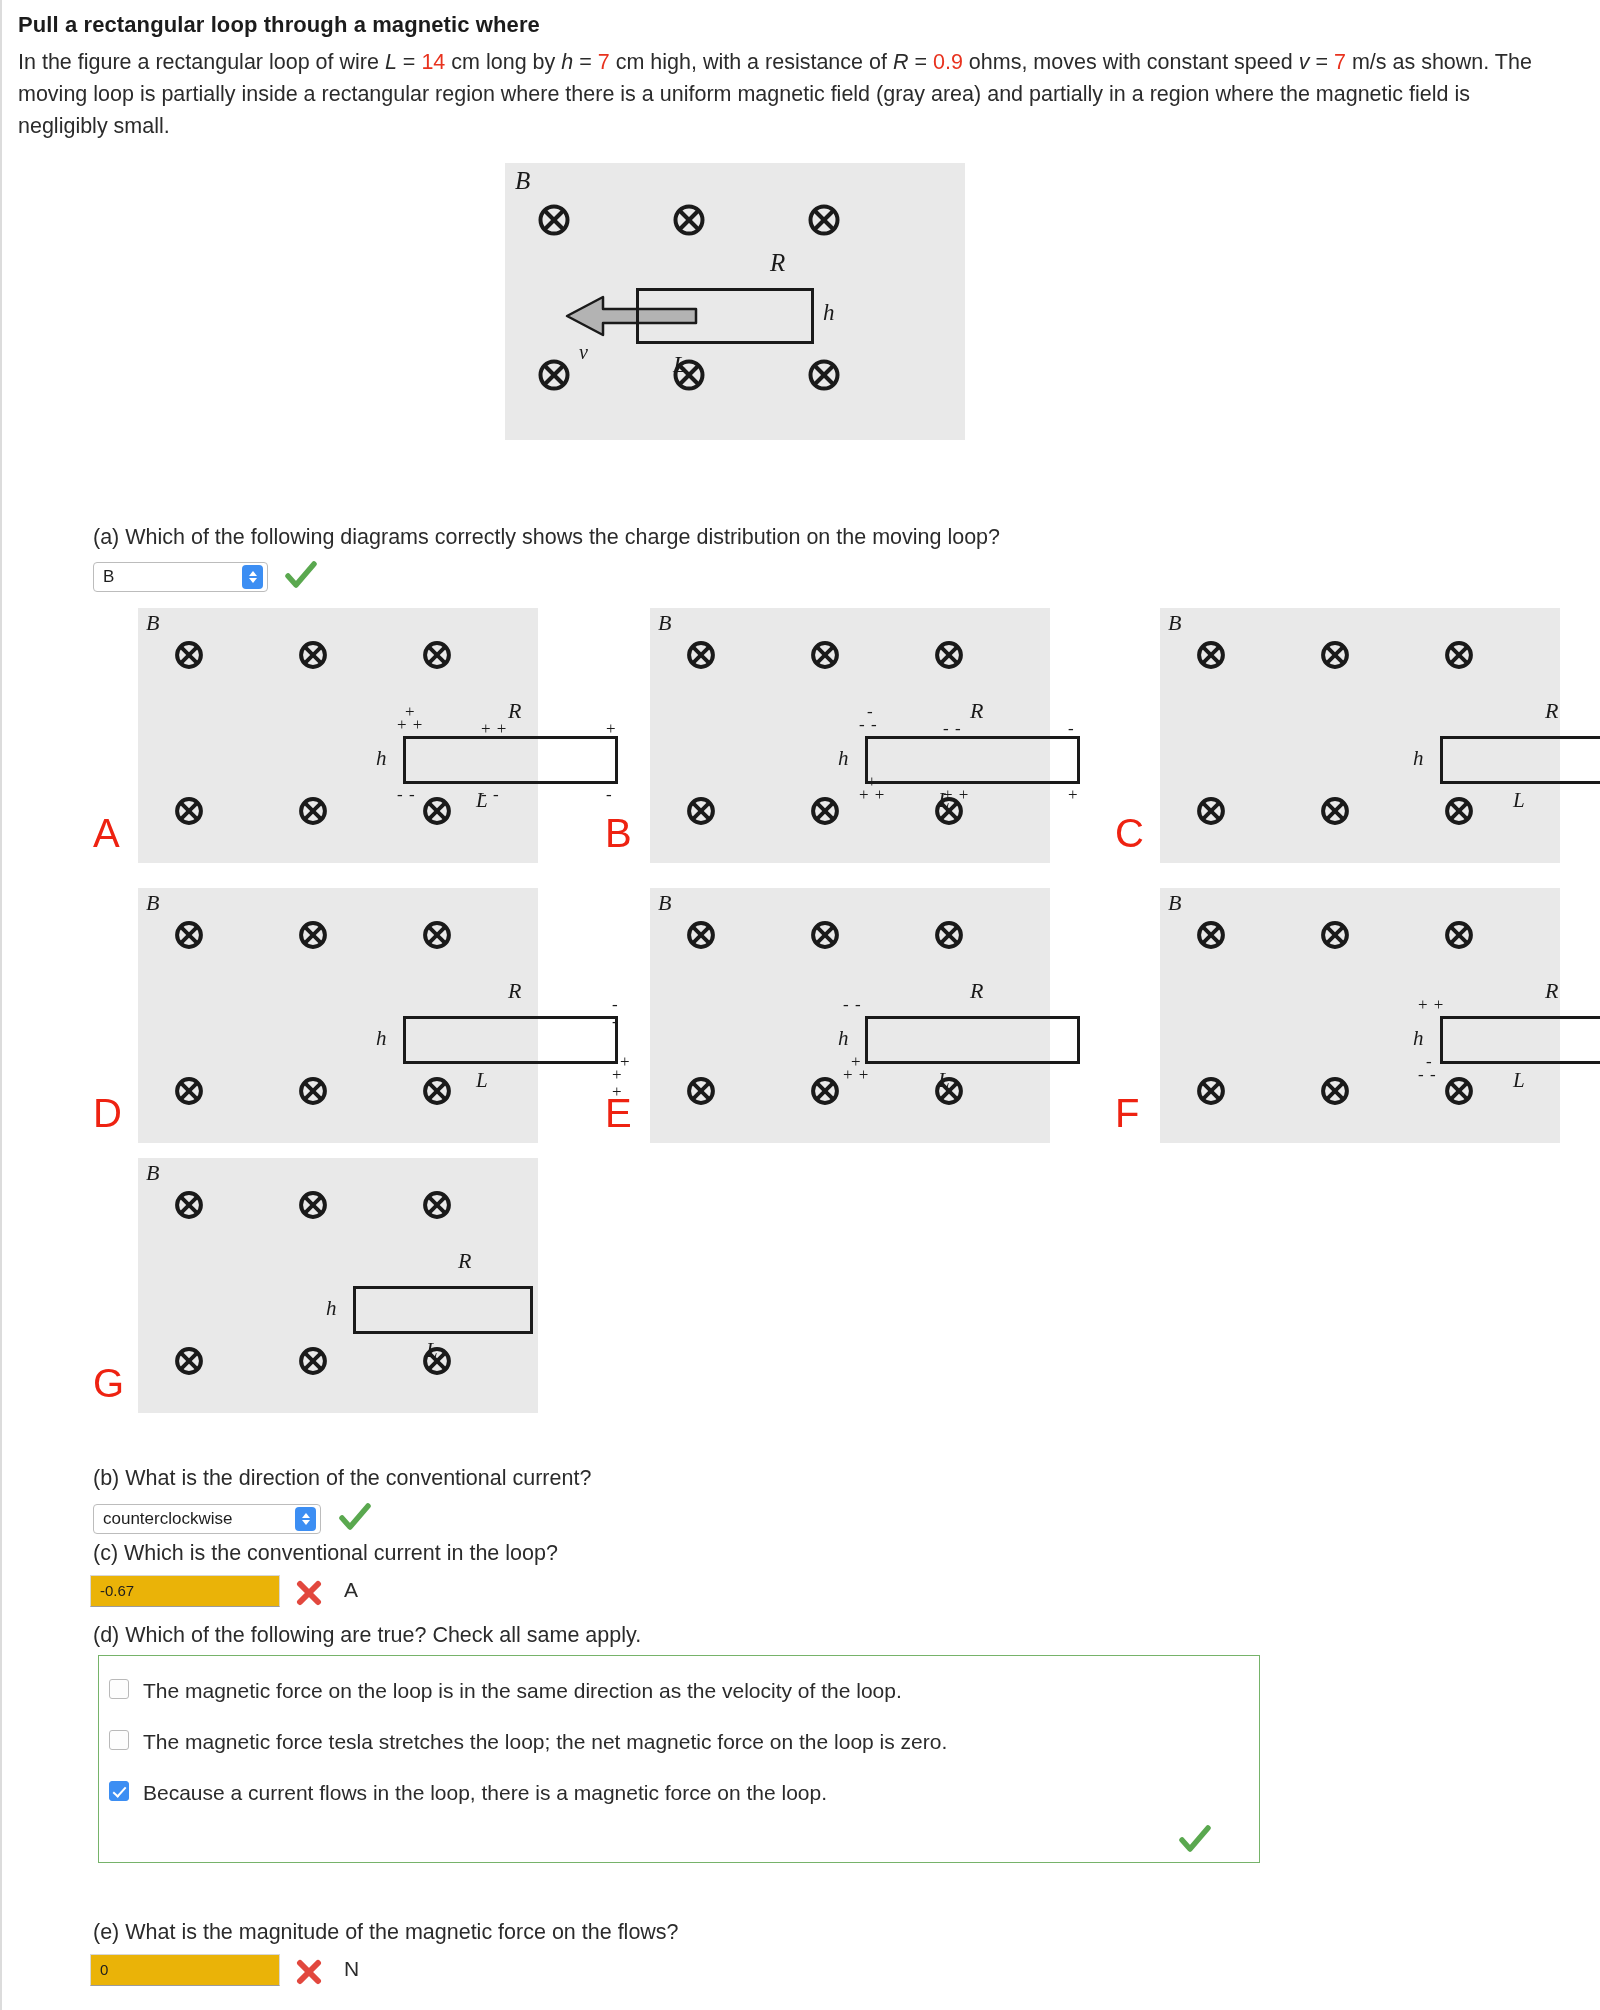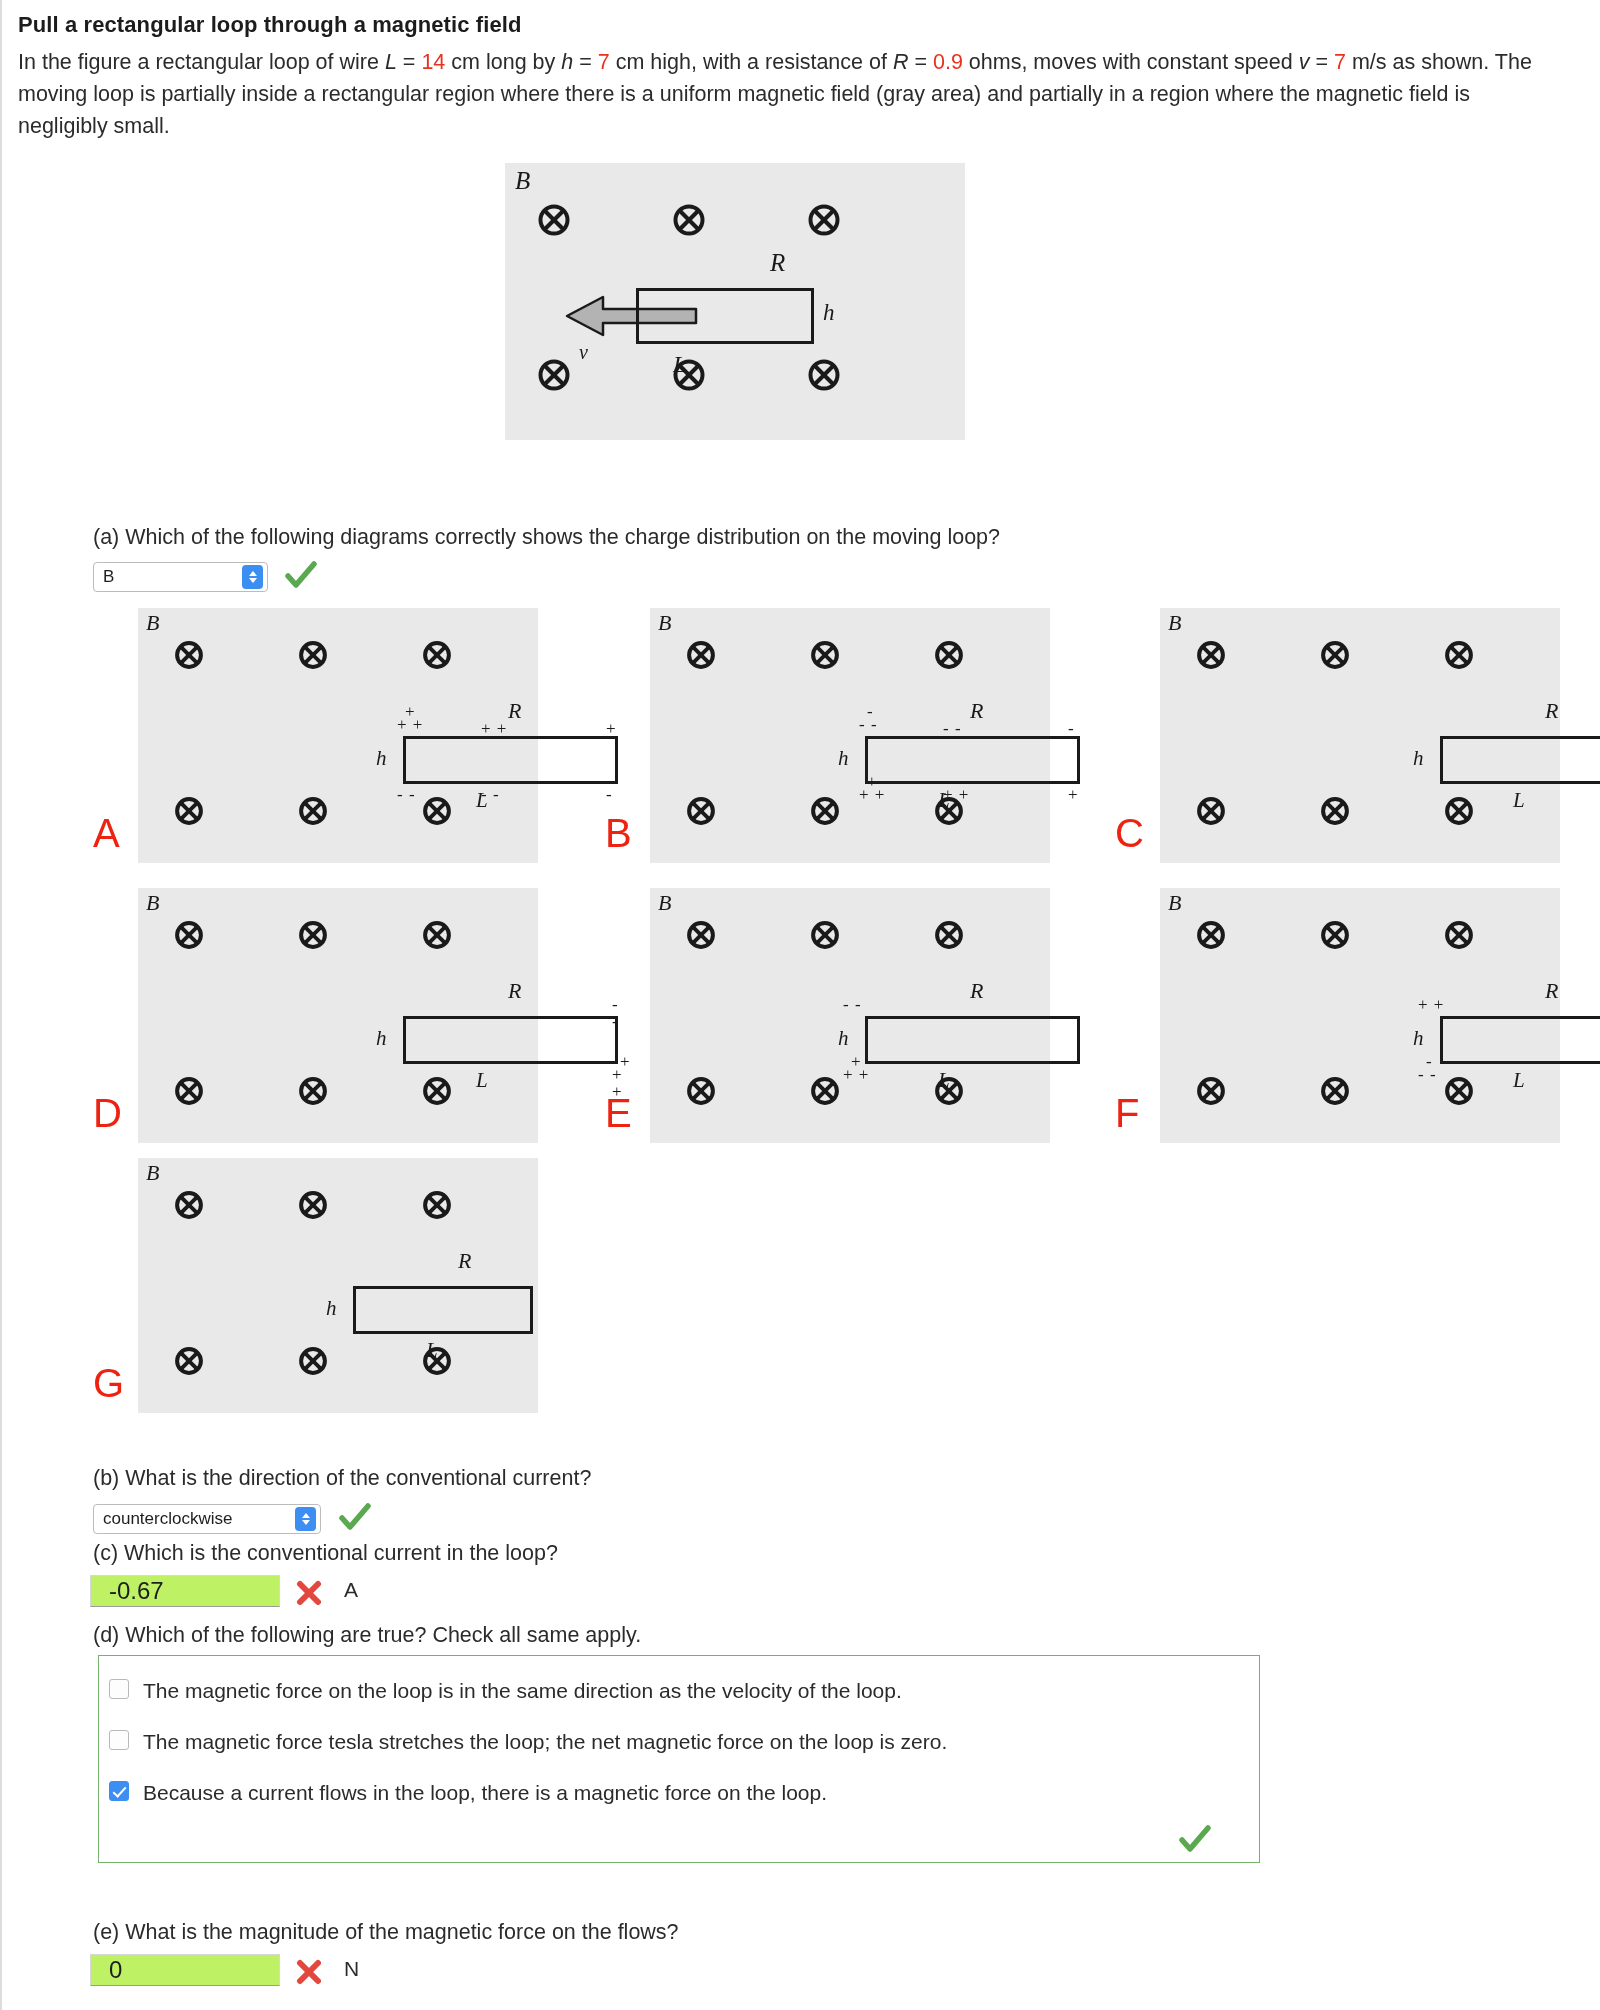--- a/index.html
+++ b/index.html
@@ -63,22 +63,22 @@
     background:#3c8ef3; margin-left:6px; margin-right:2px;
     display:flex; flex-direction:column; align-items:center; justify-content:center;
     flex:none;
   }
   .stepper i { display:block; width:0; height:0; border-left:4px solid transparent; border-right:4px solid transparent; }
   .stepper i.up { border-bottom:5px solid #fff; margin-bottom:2px; }
   .stepper i.dn { border-top:5px solid #fff; }
 
   .textinput {
     position:absolute; height:32px; border:1px solid #d7d7d7;
-    border-bottom:1px solid #9b9b9b; background:#bef264;
-    font-size:24px; color:#1e1e1e; padding:3px 18px; line-height:24px;
+    border-bottom:1px solid #9b9b9b; background:#eab308;
+    font-size:15px; color:#1e1e1e; padding:3px 9px; line-height:24px;
   }
   .unit { position:absolute; font-size:21px; color:#2b2b2b; }
 
   .tick { position:absolute; width:34px; height:30px; }
   .cross { position:absolute; width:26px; height:26px; }
 
   .checkpanel {
     position:absolute; border:1px solid #76b36a; background:#fff;
   }
   .crow { position:absolute; display:flex; }
@@ -96,21 +96,21 @@
     transform:rotate(42deg);
   }
   .clabel { margin-left:14px; font-size:21px; color:#2b2b2b; white-space:nowrap; }
 </style>
 </head>
 <body>
 
 <div class="page">
   <div class="left-rule"></div>
 
-  <h1 class="title">Pull a rectangular loop through a magnetic field</h1>
+  <h1 class="title">Pull a rectangular loop through a magnetic where</h1>
 
   <div class="intro">
     <span>In the figure a rectangular loop of wire </span><span class="ital">L</span><span> = </span><span class="red">14</span><span> cm long by </span><span class="ital">h</span><span> = </span><span class="red">7</span><span> cm high, with a resistance of </span><span class="ital">R</span><span> = </span><span class="red">0.9</span><span> ohms, moves with constant speed </span><span class="ital">v</span><span> = </span><span class="red">7</span><span> m/s as shown. The moving loop is partially inside a rectangular region where there is a uniform magnetic field (gray area) and partially in a region where the magnetic field is negligibly small.</span>
   </div>
 
   <div class="fig" style="left:505px; top:163px; width:460px; height:277px;">
     <div class="field-rect" style="left:0; top:0; width:460px; height:277px;"></div>
 
     <div class="lbl" style="left:10px; top:4px; font-size:25px;">B</div>
 

